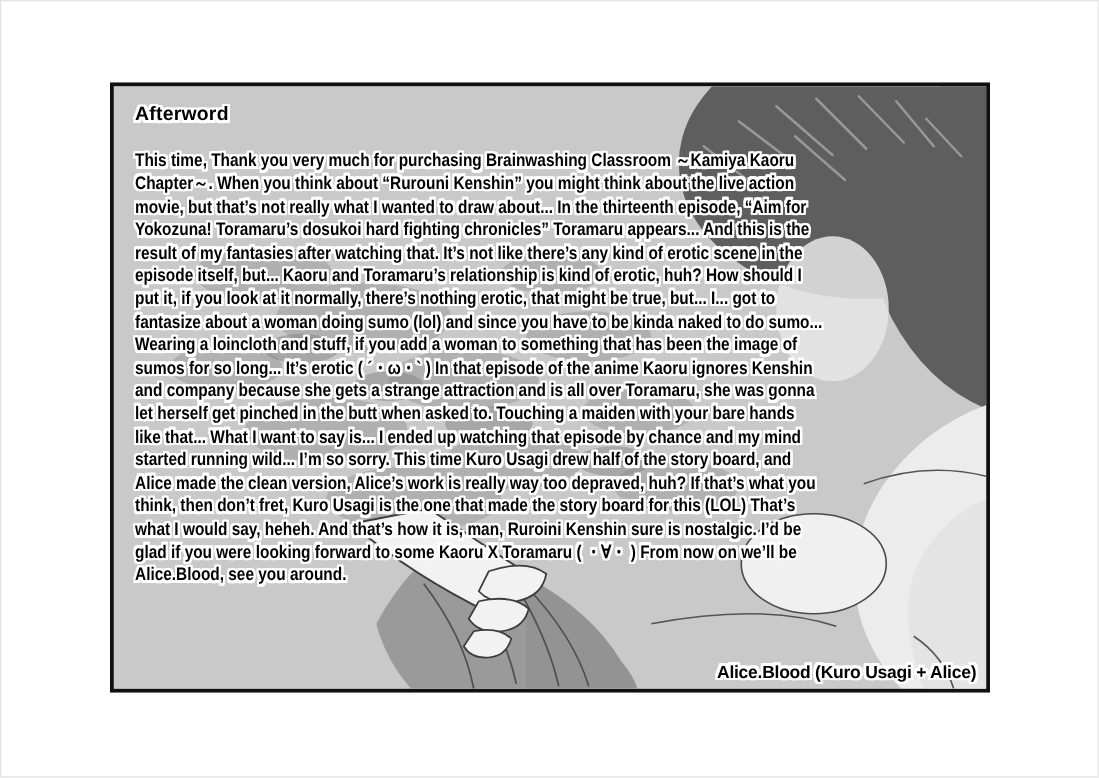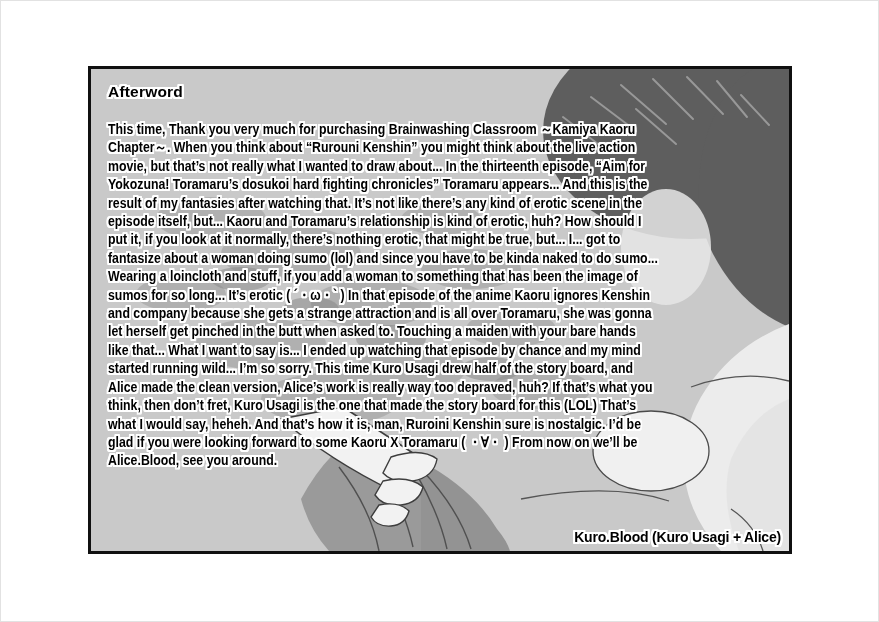--- a/index.html
+++ b/index.html
@@ -118,15 +118,15 @@
         <div class="line outlined">let herself get pinched in the butt when asked to. Touching a maiden with your bare hands</div>
         <div class="line outlined">like that... What I want to say is... I ended up watching that episode by chance and my mind</div>
         <div class="line outlined">started running wild... I’m so sorry. This time Kuro Usagi drew half of the story board, and</div>
         <div class="line outlined">Alice made the clean version, Alice’s work is really way too depraved, huh? If that’s what you</div>
         <div class="line outlined">think, then don’t fret, Kuro Usagi is the one that made the story board for this (LOL) That’s</div>
         <div class="line outlined">what I would say, heheh. And that’s how it is, man, Ruroini Kenshin sure is nostalgic. I’d be</div>
         <div class="line outlined">glad if you were looking forward to some Kaoru X Toramaru ( ・∀・ ) From now on we’ll be</div>
         <div class="line outlined">Alice.Blood, see you around.</div>
       </div>
 
-    <div class="signature outlined">Kuro.Blood (Kuro Usagi + Alice)</div>
+    <div class="signature outlined">Alice.Blood (Kuro Usagi + Alice)</div>
   </div>
 </div>
 
 </body></html>

